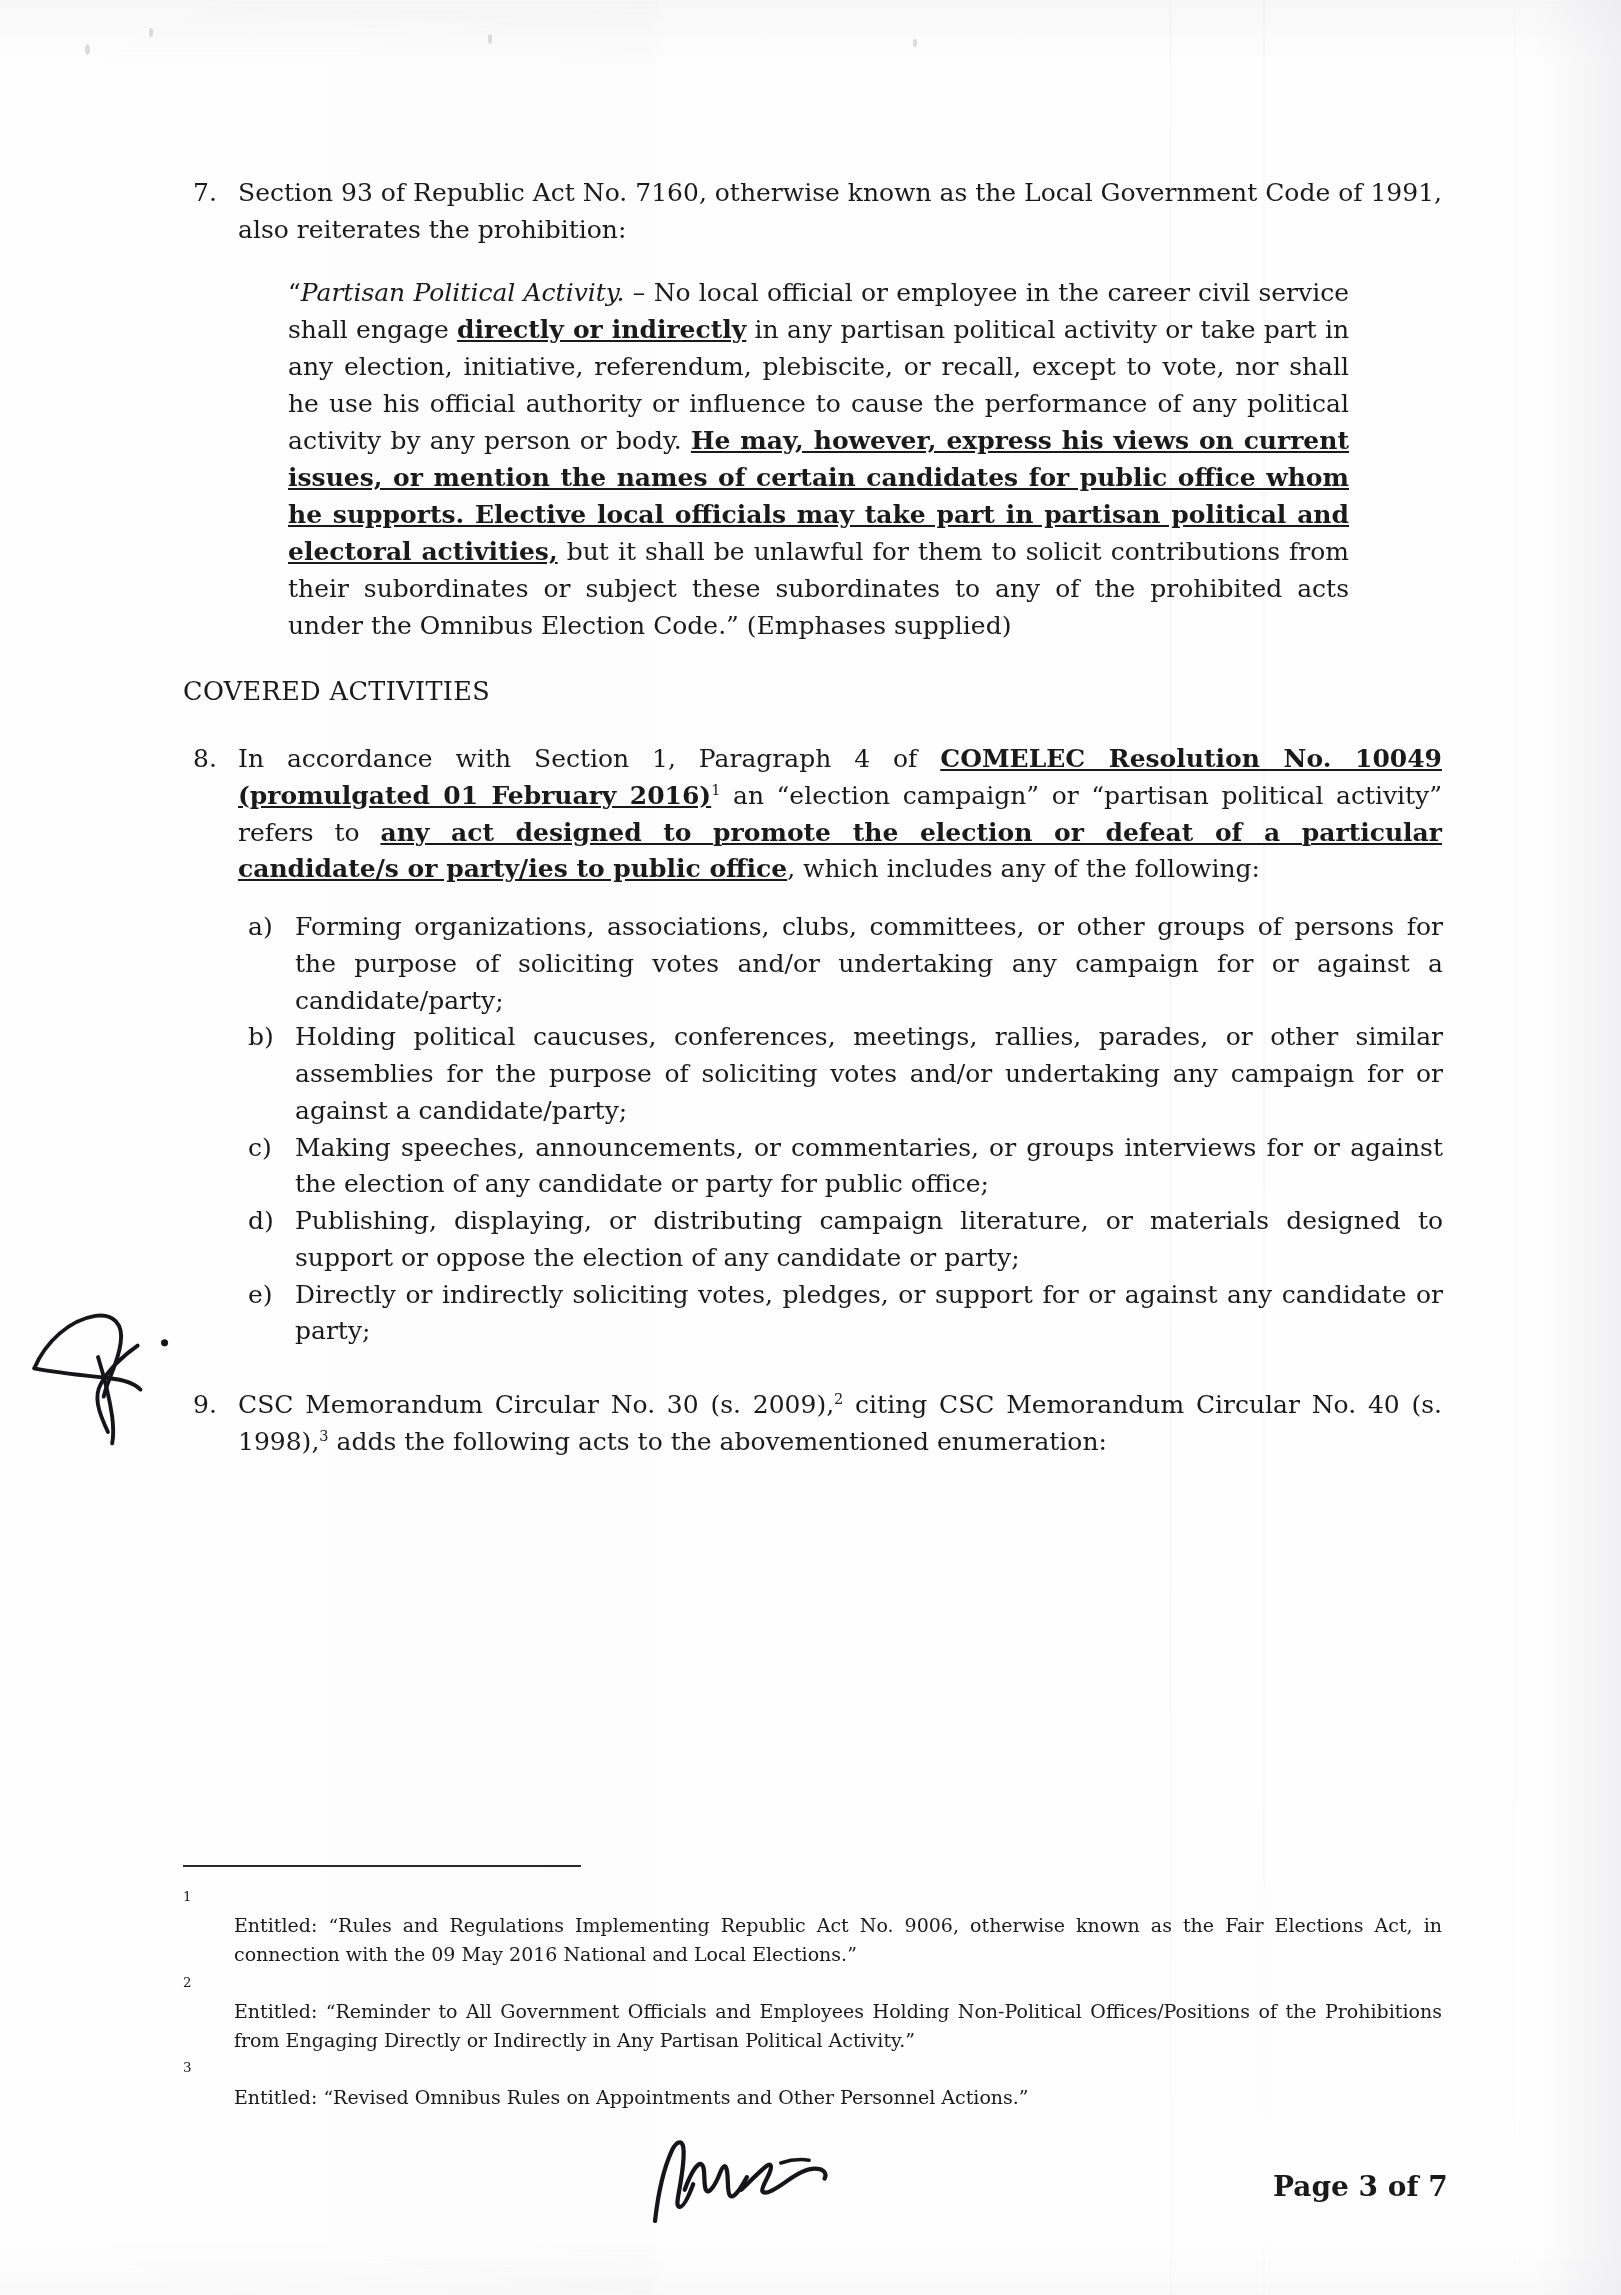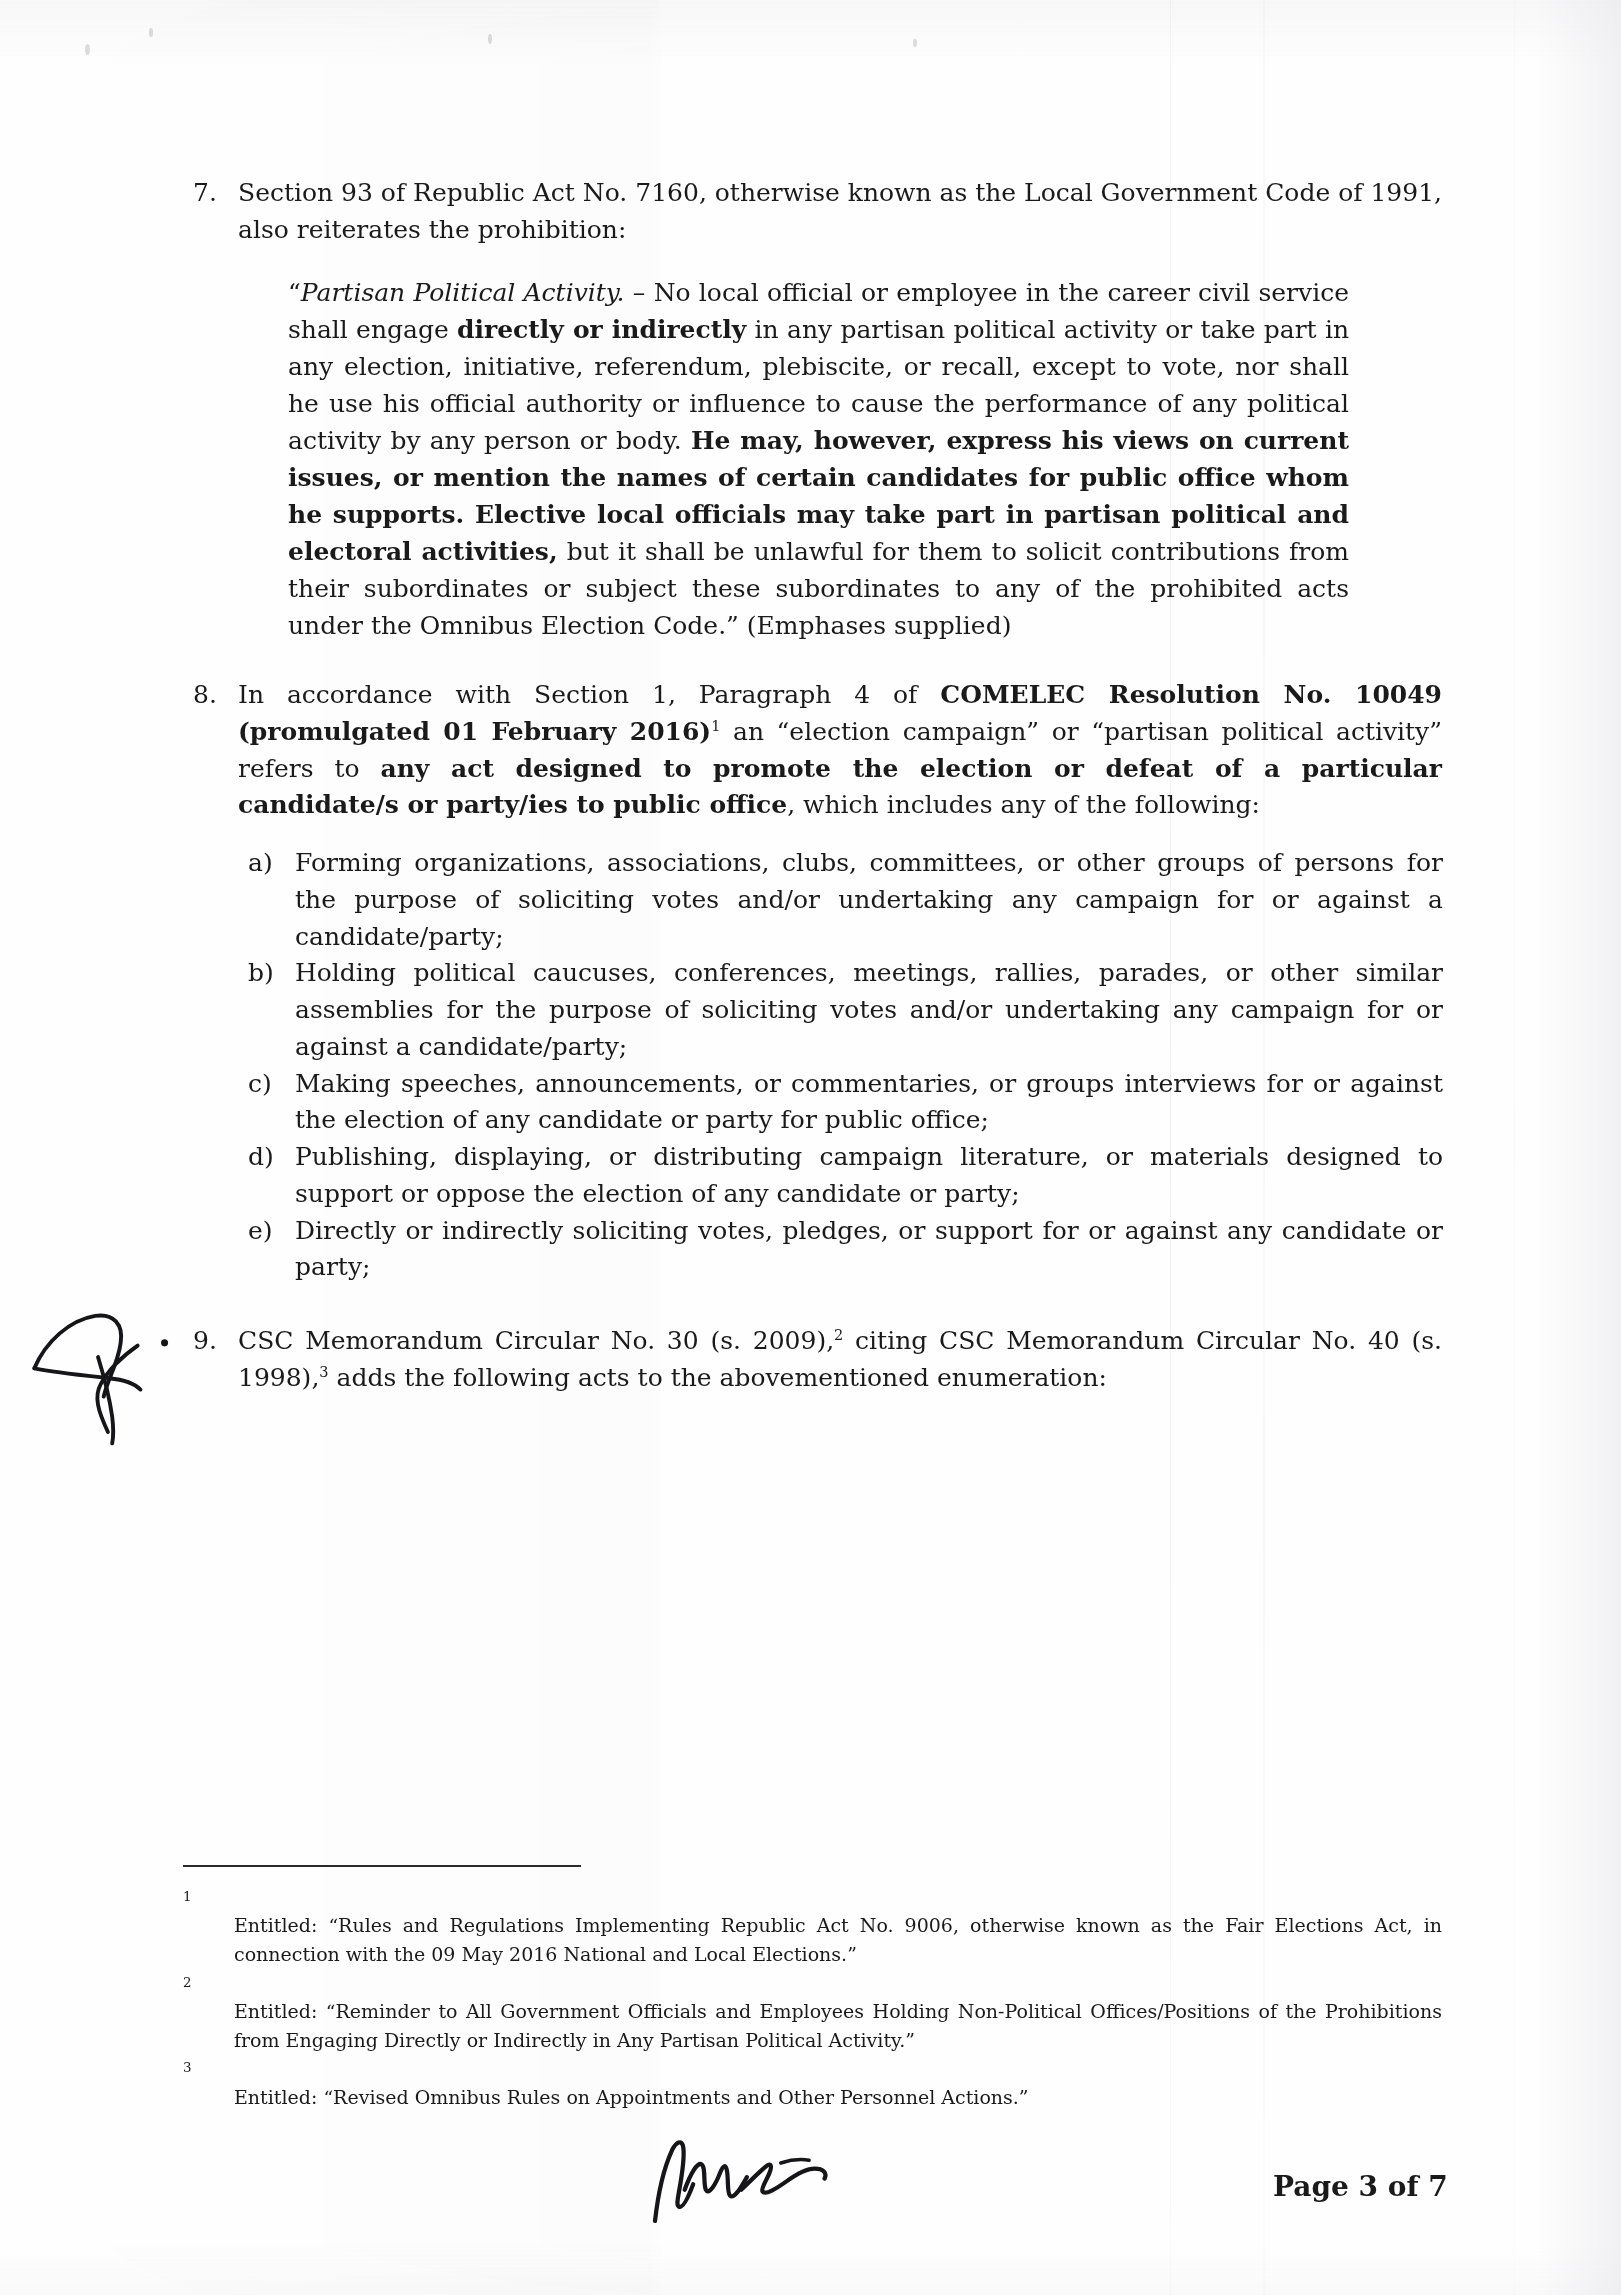--- a/index.html
+++ b/index.html
@@ -86,21 +86,21 @@
     margin: 25.5px 0 0 105px;
     width: 1061px;
     font-size: 25px;
     line-height: 1.48;
     text-align: justify;
     text-justify: inter-word;
   }
   .quote-block .q-lead {
     font-style: italic;
   }
-  b, .bold { font-weight: 700; }
+  b, .bold { font-weight: 700; text-decoration: underline; }
 
   .section-heading {
     margin: 31px 0 0 0;
     font-size: 25.5px;
     letter-spacing: 0.4px;
     line-height: 1.3;
   }
 
   .para8 { margin-top: 33px; }
   .para9 { margin-top: 37px; }
@@ -209,20 +209,21 @@
 
     <div class="num-item para7">
       <div class="marker">7.</div>
       <div class="content">Section 93 of Republic Act No. 7160, otherwise known as the Local Government Code of 1991, also reiterates the prohibition:</div>
     </div>
 
     <div class="quote-block">
       <span>“</span><span class="q-lead">Partisan Political Activity.</span><span> – No local official or employee in the career civil service shall engage </span><b>directly or indirectly</b><span> in any partisan political activity or take part in any election, initiative, referendum, plebiscite, or recall, except to vote, nor shall he use his official authority or influence to cause the performance of any political activity by any person or body. </span><b>He may, however, express his views on current issues, or mention the names of certain candidates for public office whom he supports. Elective local officials may take part in partisan political and electoral activities,</b><span> but it shall be unlawful for them to solicit contributions from their subordinates or subject these subordinates to any of the prohibited acts under the Omnibus Election Code.” (Emphases supplied)</span>
     </div>
 
+    <div class="section-heading">COVERED ACTIVITIES</div>
 
     <div class="num-item para8">
       <div class="marker">8.</div>
       <div class="content"><span>In accordance with Section 1, Paragraph 4 of </span><b>COMELEC Resolution No. 10049 (promulgated 01 February 2016)</b><sup class="fn-ref">1</sup><span> an “election campaign” or “partisan political activity” refers to </span><b>any act designed to promote the election or defeat of a particular candidate/s or party/ies to public office</b><span>, which includes any of the following:</span></div>
     </div>
 
     <div class="letter-list">
       <div class="letter-item">
         <div class="marker">a)</div>
         <div class="content">Forming organizations, associations, clubs, committees, or other groups of persons for the purpose of soliciting votes and/or undertaking any campaign for or against a candidate/party;</div>

